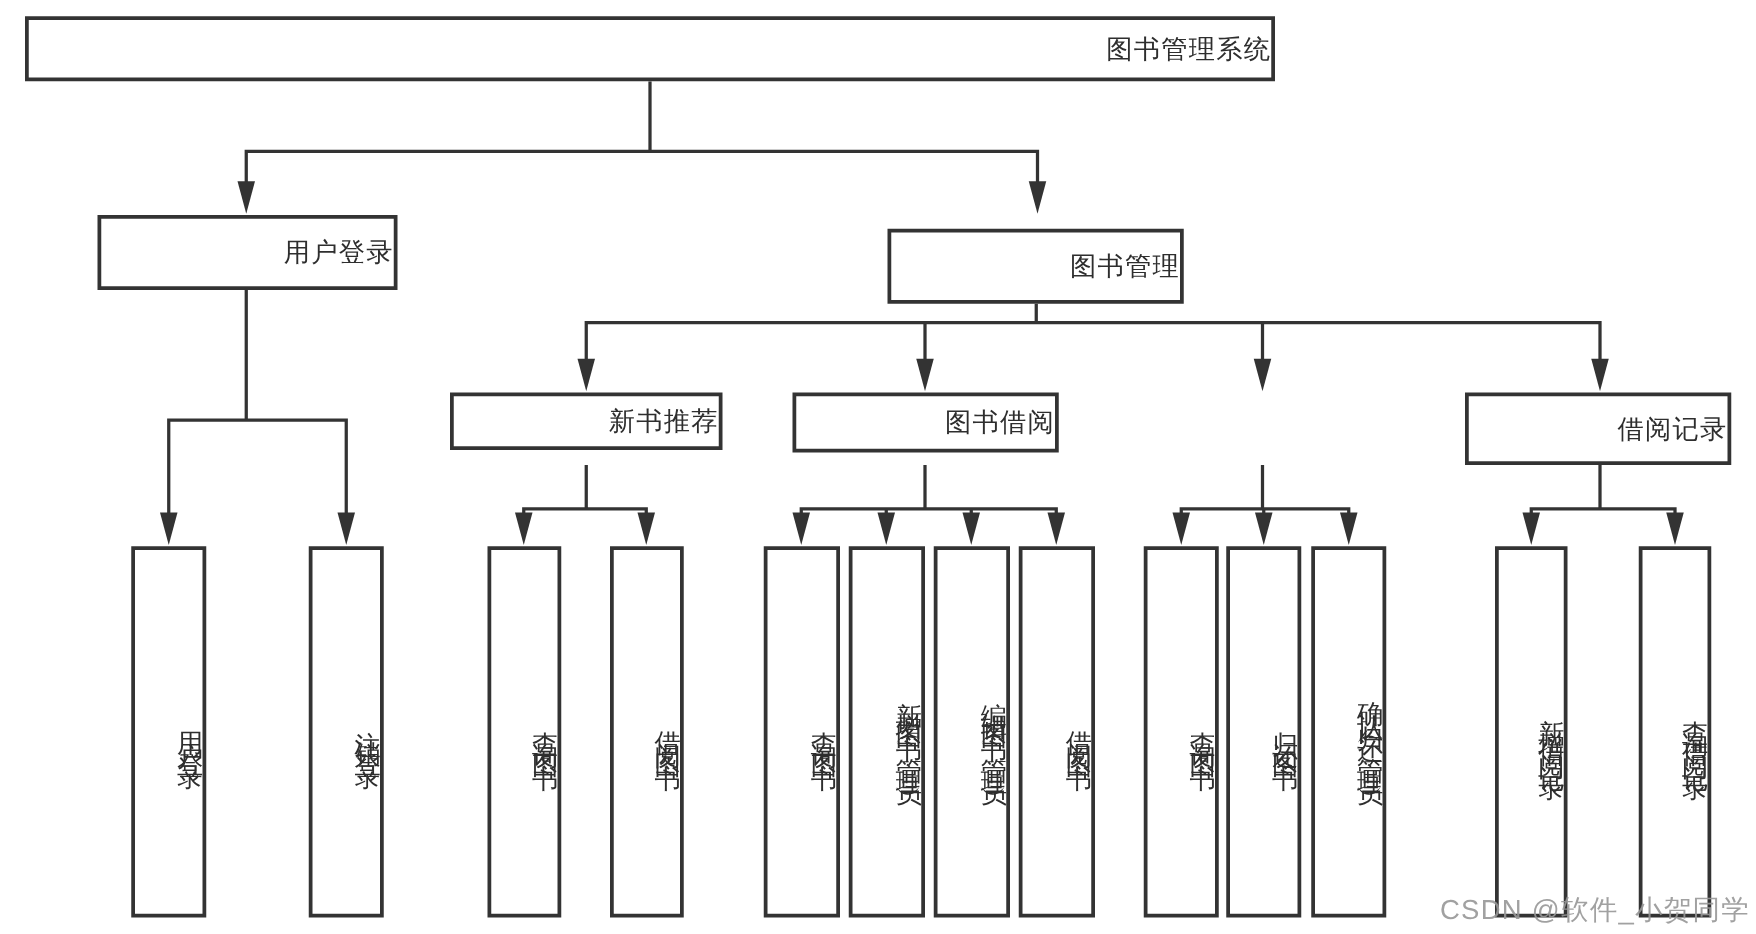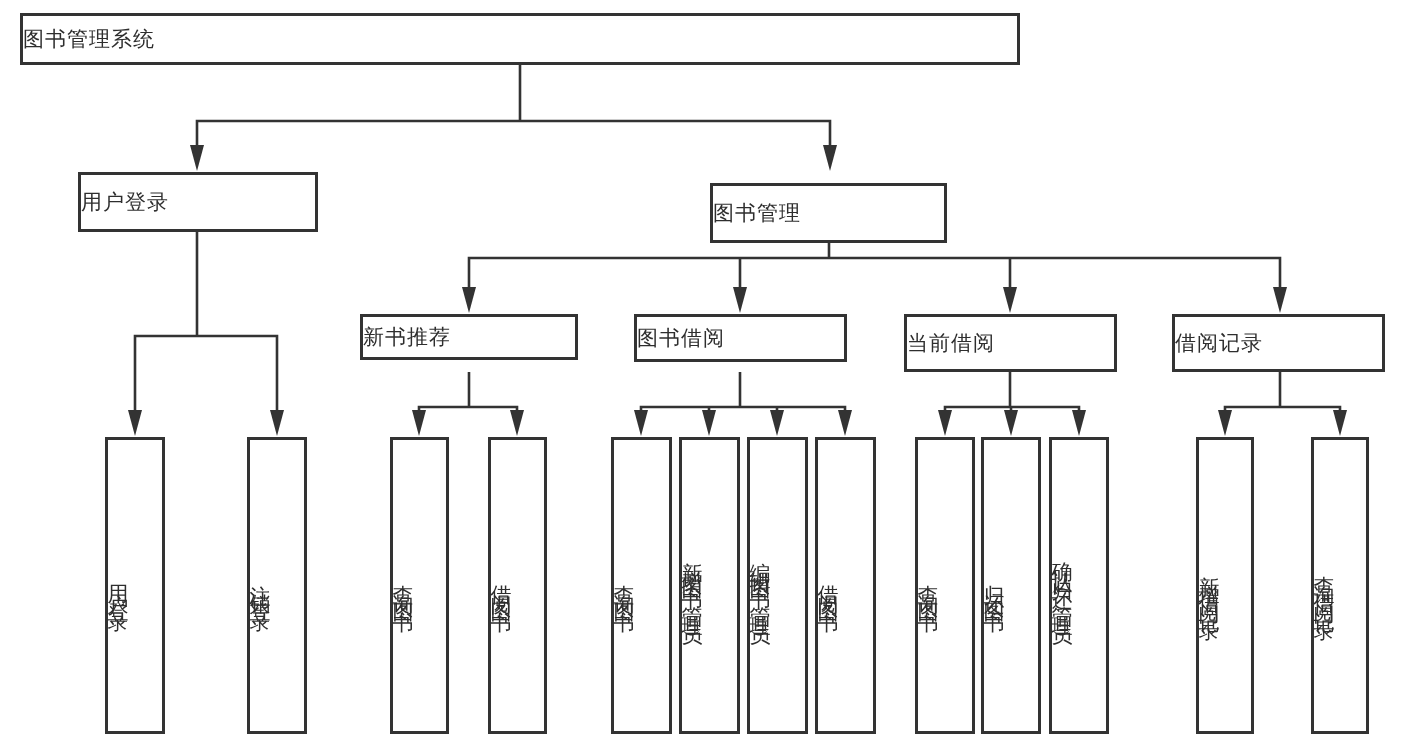--- a/index.html
+++ b/index.html
@@ -4,21 +4,21 @@
 <style>
   html,body{margin:0;padding:0;}
   body{
     width:1405px;height:747px;background:#ffffff;position:relative;overflow:hidden;
     font-family:"Liberation Sans","DejaVu Sans",sans-serif;
   }
   .stage{position:absolute;left:0;top:0;width:1405px;height:747px;}
   svg.connectors{position:absolute;left:0;top:0;z-index:1;}
   .node{
     position:absolute;z-index:2;background:#ffffff;border:3px solid #333333;
-    box-sizing:border-box;display:flex;align-items:center;justify-content:flex-start;
+    box-sizing:border-box;display:flex;align-items:center;justify-content:flex-end;
     color:#2e2e2e;
   }
   .h-node{font-size:21px;letter-spacing:1px;}
   .v-node span{
     writing-mode:vertical-rl;text-orientation:upright;
     font-size:21px;line-height:1;letter-spacing:9px;
     color:#2e2e2e;
   }
   .watermark{
     position:absolute;z-index:3;right:5px;bottom:4px;
@@ -74,23 +74,20 @@
   <div class="node h-node" style="left:710px;top:172px;width:237px;height:60px;margin-top:11px;">
     <span>图书管理</span>
   </div>
 
   <div class="node h-node" style="left:360px;top:314px;width:218px;height:46px;">
     <span>新书推荐</span>
   </div>
   <div class="node h-node" style="left:634px;top:314px;width:213px;height:48px;">
     <span>图书借阅</span>
   </div>
-  <div class="node h-node" style="left:904px;top:314px;width:213px;height:58px;">
-    <span>当前借阅</span>
-  </div>
   <div class="node h-node" style="left:1172px;top:314px;width:213px;height:58px;">
     <span>借阅记录</span>
   </div>
 
   <div class="node v-node" style="left:105px;top:437px;width:60px;height:297px;">
     <span>用户登录</span>
   </div>
   <div class="node v-node" style="left:247px;top:437px;width:60px;height:297px;">
     <span>注销登录</span>
   </div>
@@ -125,14 +122,15 @@
     <span>确认归还（管理员）</span>
   </div>
 
   <div class="node v-node" style="left:1196px;top:437px;width:58px;height:297px;">
     <span>新增借阅记录</span>
   </div>
   <div class="node v-node" style="left:1311px;top:437px;width:58px;height:297px;">
     <span>查询借阅记录</span>
   </div>
 
+  <div class="watermark">CSDN @软件_小贺同学</div>
 
 </div>
 
 </body></html>

